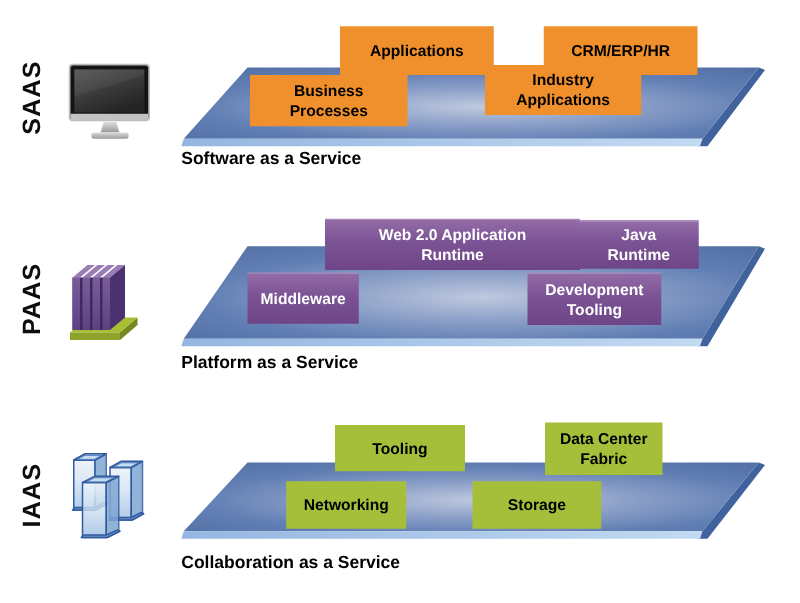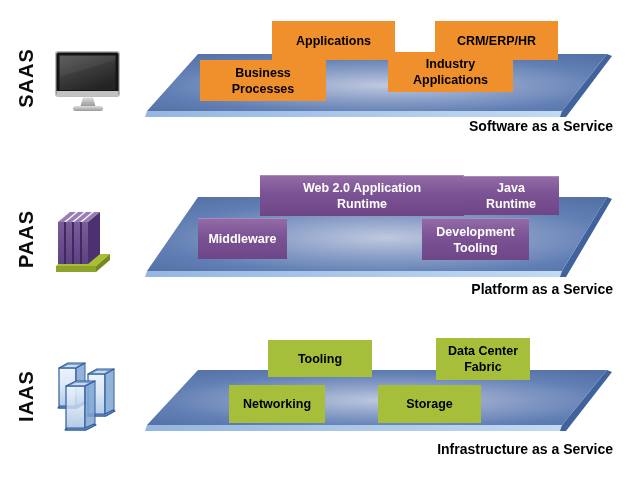--- a/index.html
+++ b/index.html
@@ -19,21 +19,21 @@
     text-align:center; font-weight:bold; font-size:12.5px; line-height:1.28;
     white-space:pre-line; box-sizing:border-box;
   }
   .box.orange { background:#F0902C; color:#000; }
   .box.green  { background:#A6BF3B; color:#000; }
   .box.purple {
     background:linear-gradient(180deg,#926BA6 0%, #7B5294 45%, #6E4587 100%);
     color:#fff; border-top:1px solid #A88BBC;
   }
   .caption {
-    position:absolute; left:145px; width:468px; text-align:right;
+    position:absolute; left:145px; width:468px; text-align:left;
     font-size:14px; font-weight:bold; color:#000;
   }
 </style>
 </head>
 <body>
 
 <div class="canvas">
 
   <svg width="0" height="0" style="position:absolute" aria-hidden="true">
     <defs>
@@ -165,15 +165,15 @@
     <polygon points="53,1 462,1 417,56 2,56" fill="url(#platGrad)"></polygon>
     <polygon points="2,56 417,56 415,62 0,62" fill="url(#stripGrad)"></polygon>
   </svg>
 
   <div class="box green" style="left:268px;top:340px;width:104px;height:37px">Tooling</div>
   <div class="box green" style="left:436px;top:338px;width:94px;height:42px">Data Center
 Fabric</div>
   <div class="box green" style="left:229px;top:385px;width:96px;height:38px">Networking</div>
   <div class="box green" style="left:378px;top:385px;width:103px;height:38px">Storage</div>
 
-  <div class="caption" style="top:441px">Infrastructure as a Service</div>
+  <div class="caption" style="top:441px">Collaboration as a Service</div>
 
 </div>
 
 </body></html>

